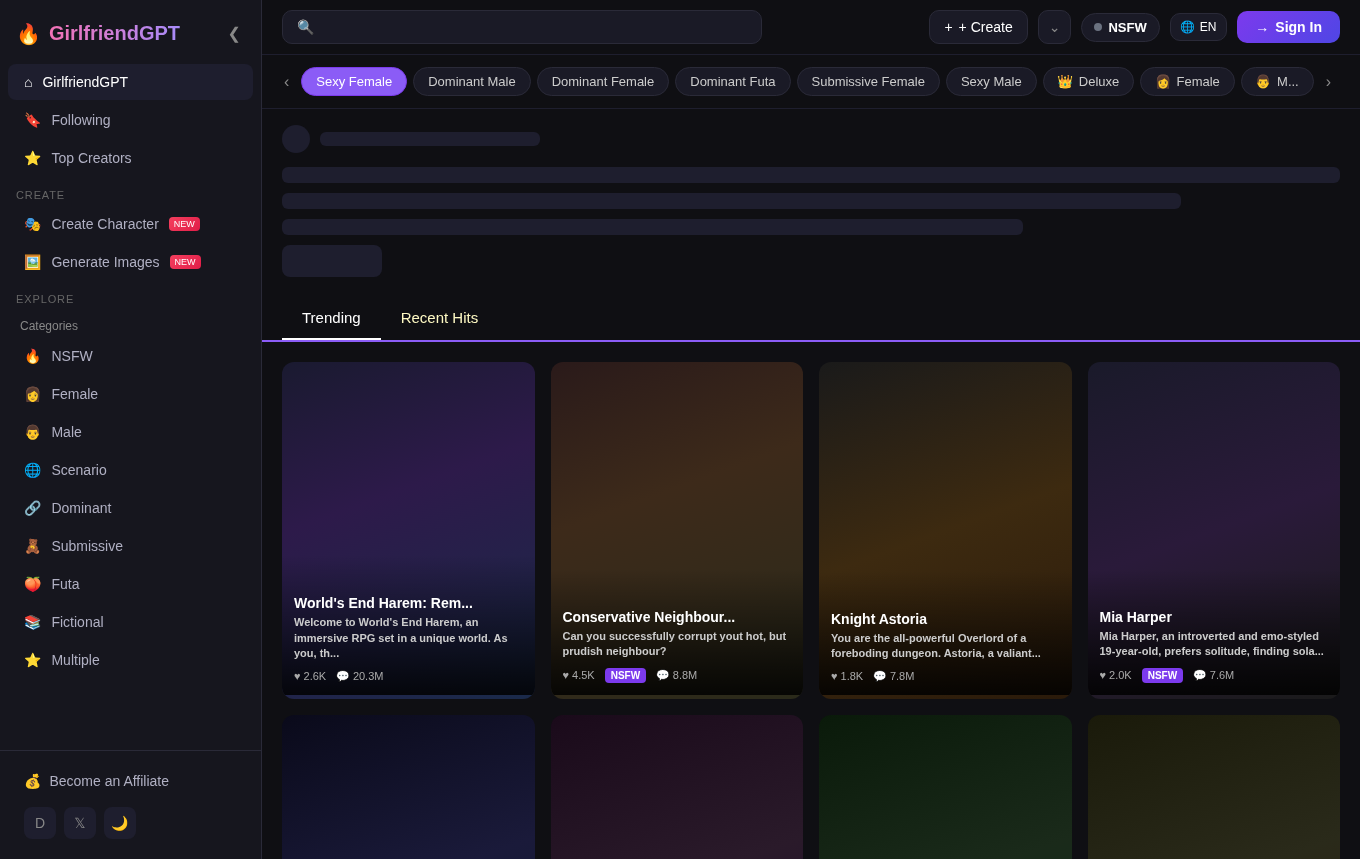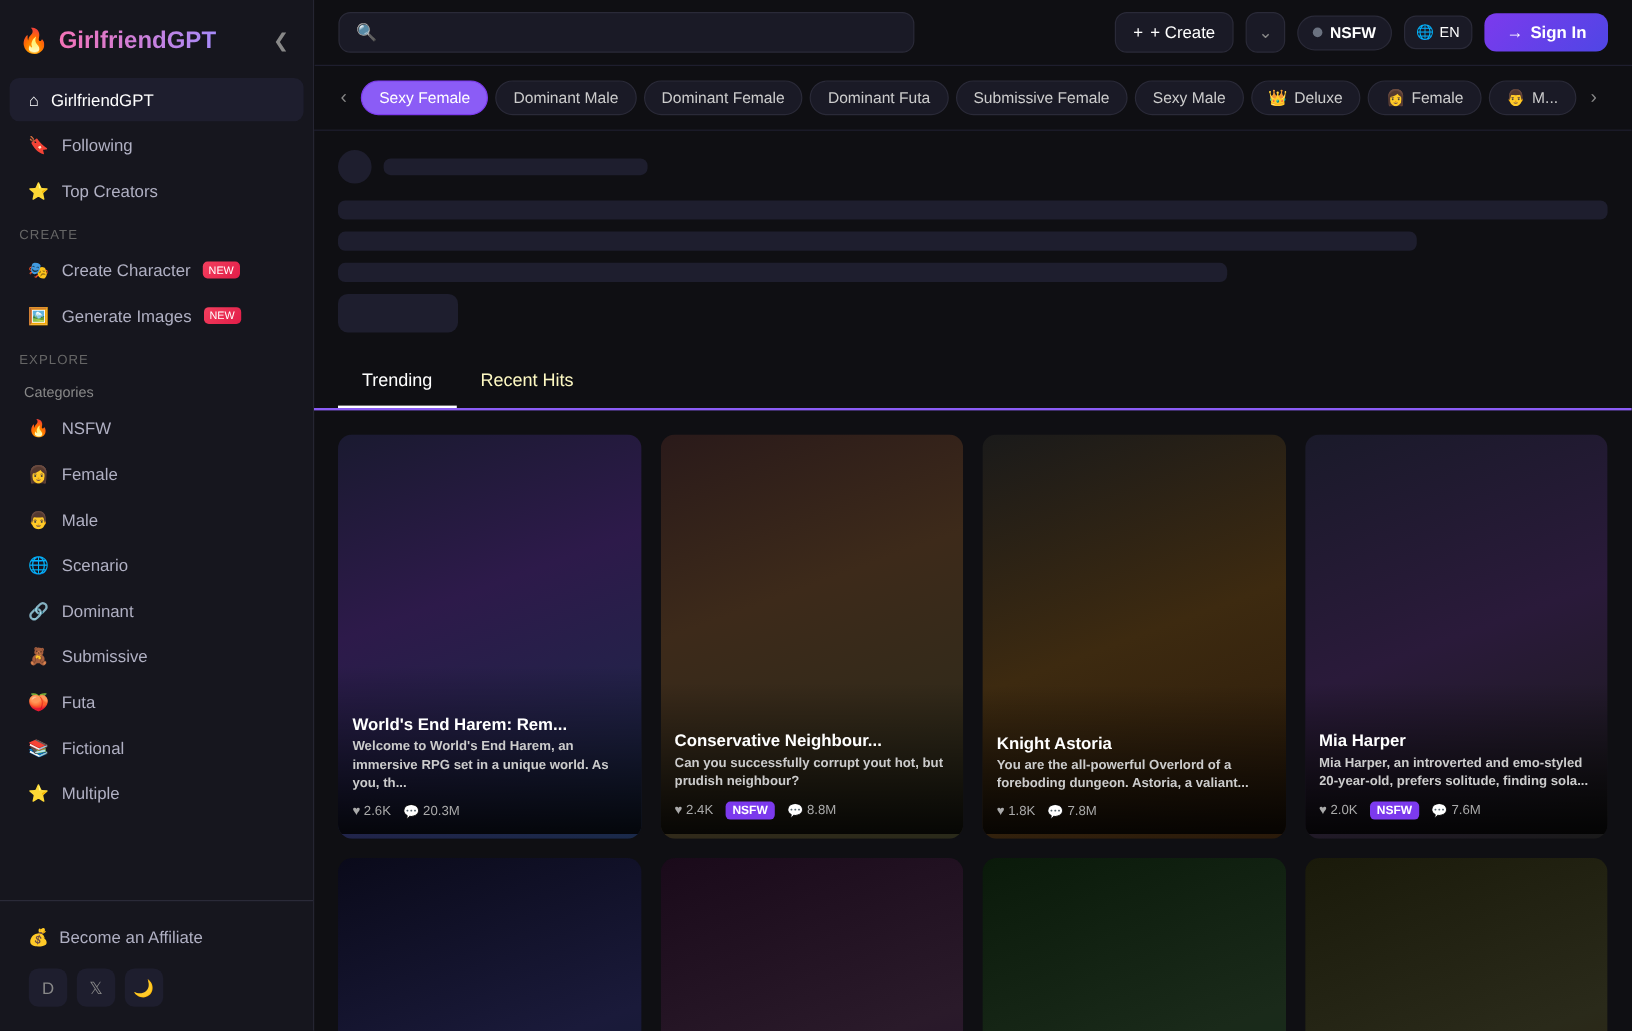--- a/index.html
+++ b/index.html
@@ -418,21 +418,21 @@
       </div>
 
       <div class="card">
         <div class="card-img-placeholder char2"></div>
         <div class="card-overlay">
           <div class="card-title">Conservative Neighbour...</div>
           <div class="card-desc">Can you successfully corrupt yout hot, but prudish neighbour?</div>
           <div class="card-footer">
             <span class="card-stat">
               <span>♥</span>
-              <span>2.4K</span>
+              <span>4.5K</span>
             </span>
             <span class="nsfw-tag">NSFW</span>
             <span class="card-stat">
               <span>💬</span>
               <span>8.8M</span>
             </span>
           </div>
         </div>
       </div>
 
@@ -451,21 +451,21 @@
               <span>7.8M</span>
             </span>
           </div>
         </div>
       </div>
 
       <div class="card">
         <div class="card-img-placeholder char4"></div>
         <div class="card-overlay">
           <div class="card-title">Mia Harper</div>
-          <div class="card-desc">Mia Harper, an introverted and emo-styled 20-year-old, prefers solitude, finding sola...</div>
+          <div class="card-desc">Mia Harper, an introverted and emo-styled 19-year-old, prefers solitude, finding sola...</div>
           <div class="card-footer">
             <span class="card-stat">
               <span>♥</span>
               <span>2.0K</span>
             </span>
             <span class="nsfw-tag">NSFW</span>
             <span class="card-stat">
               <span>💬</span>
               <span>7.6M</span>
             </span>

